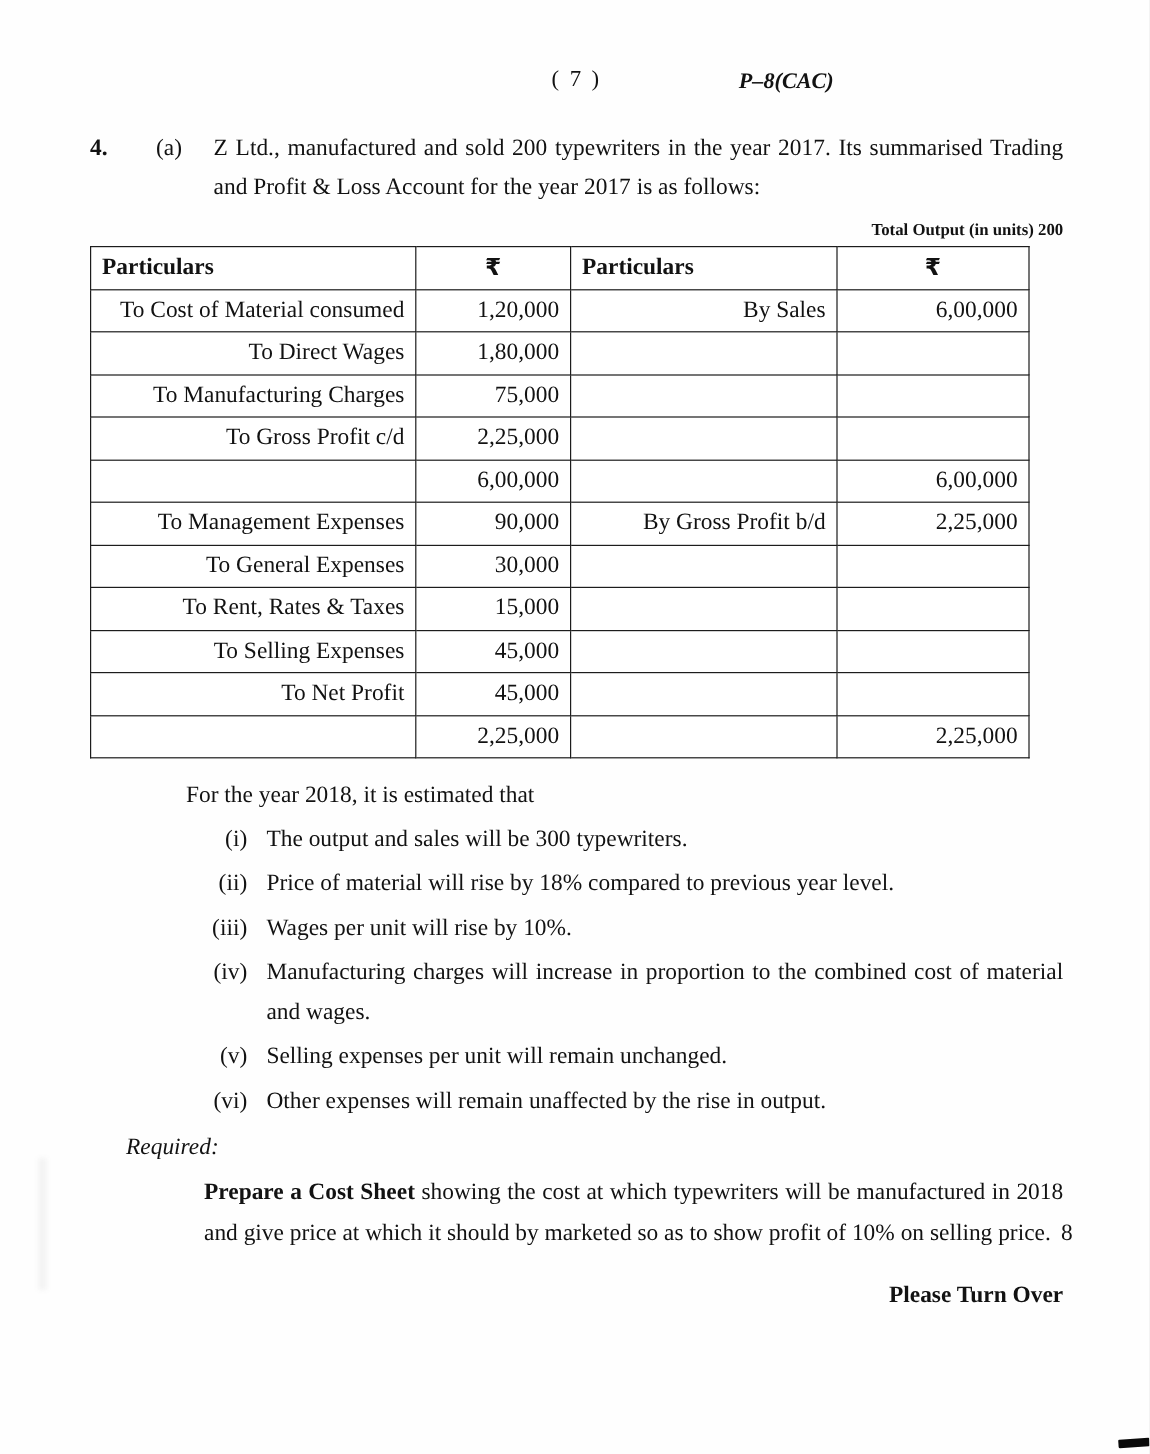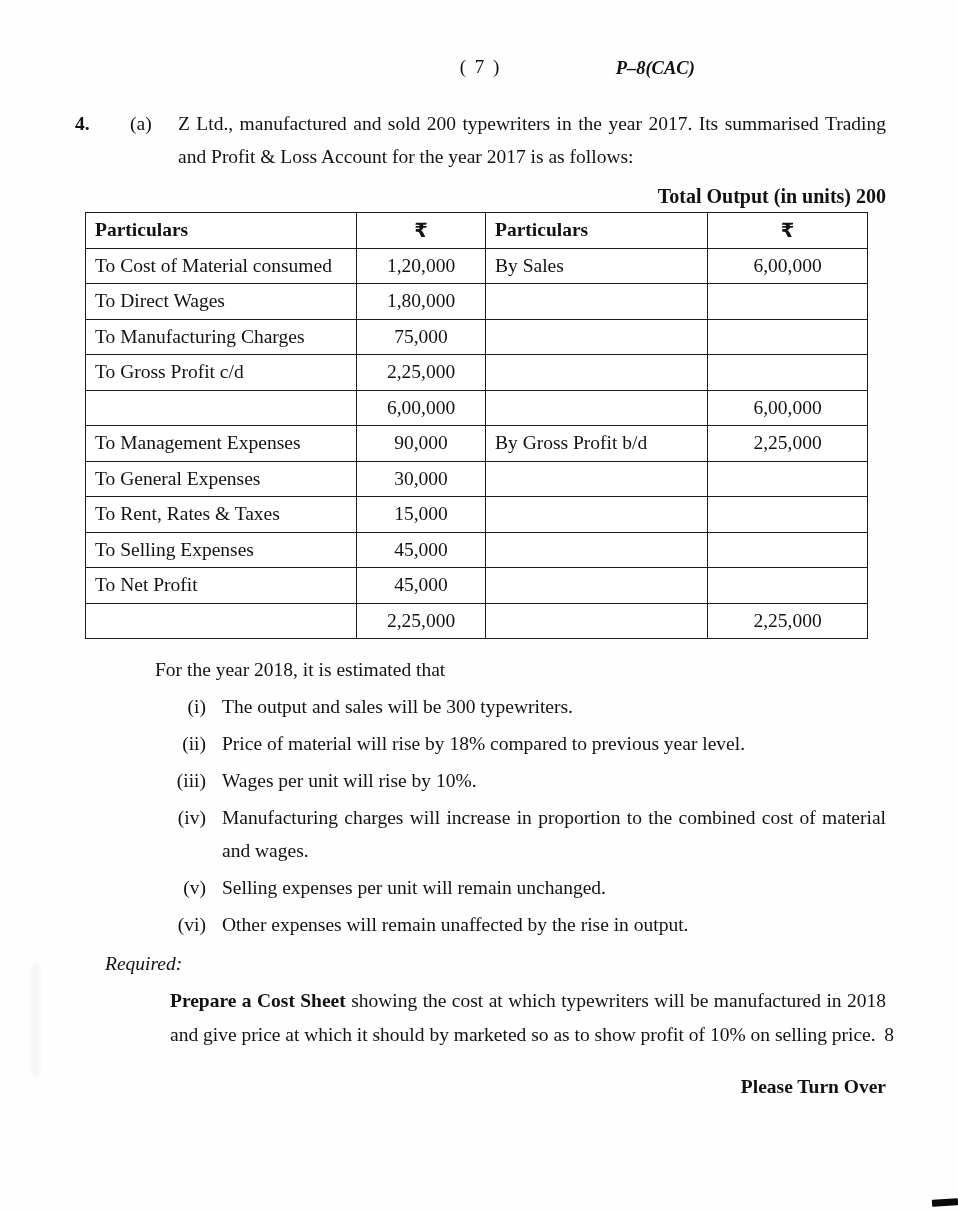--- a/index.html
+++ b/index.html
@@ -21,36 +21,36 @@
   .h-col { flex:1 1 0; }
   .h-center { text-align:center; font-size:19px; letter-spacing:2px; }
   .h-right { text-align:left; font-weight:bold; font-style:italic; font-size:18.5px; line-height:24px; }
 
   
   .q-row { display:flex; margin-top:27px; line-height:33px; }
   .q-num { width:55px; font-weight:bold; }
   .q-part { width:48px; }
   .q-text { flex:1; text-align:justify; }
 
-  .caption { text-align:right; font-weight:bold; margin-top:12px; font-size:20px; }
+  .caption { text-align:right; font-weight:bold; margin-top:12px; font-size:14px; }
 
   
   table.acct {
     border-collapse:collapse;
     table-layout:fixed;
-    margin-left:10px; margin-top:4px;
+    margin-top:4px;
     width:782px;
     background:#fff;
   }
   table.acct th, table.acct td {
     border:1.6px solid #1c1c1c;
     height:34.5px;
     padding:0 9px;
     font-size:19.5px;
-    overflow:hidden; white-space:nowrap;
+    overflow:hidden; white-space:nowrap;text-align:right;
   }
   table.acct th { font-weight:bold; text-align:left; }
   table.acct th.amt-h { text-align:center; }
   td.amt { text-align:center; }
   .rupee { font-family:"Liberation Serif","DejaVu Sans",serif; }
 
   
   .est-intro { margin-left:80px; margin-top:14px; line-height:33px; }
   .est-item { display:flex; margin-top:4px; line-height:33px; }
   .est-label { width:48px; margin-left:83px; margin-right:16px; text-align:right; flex:0 0 auto; }

